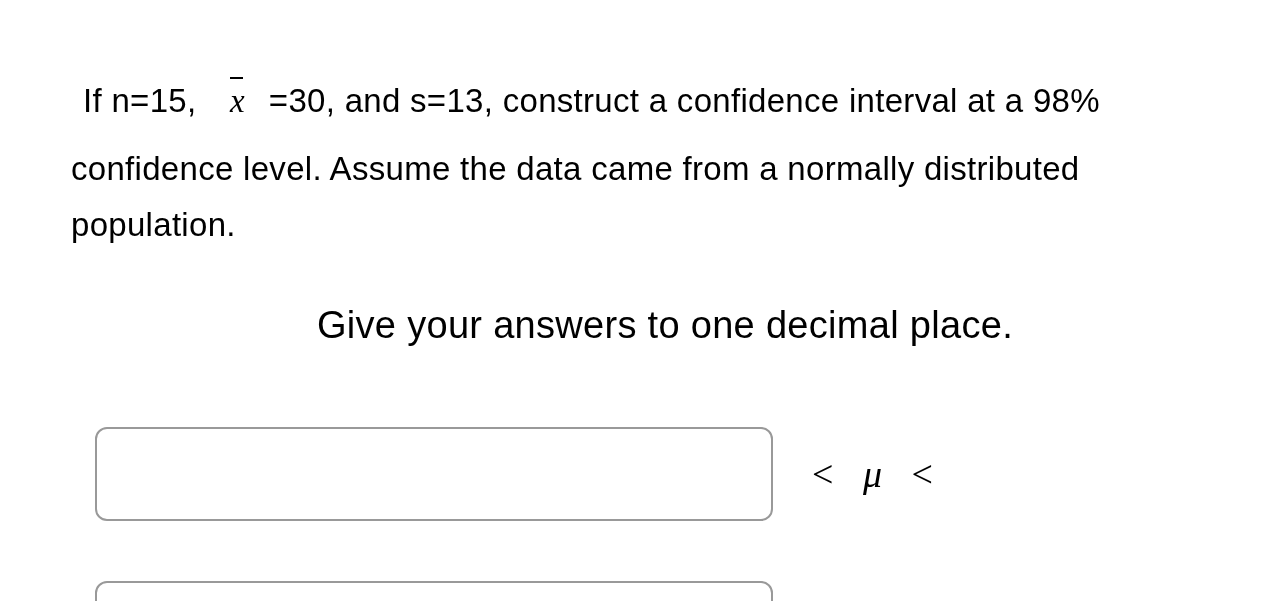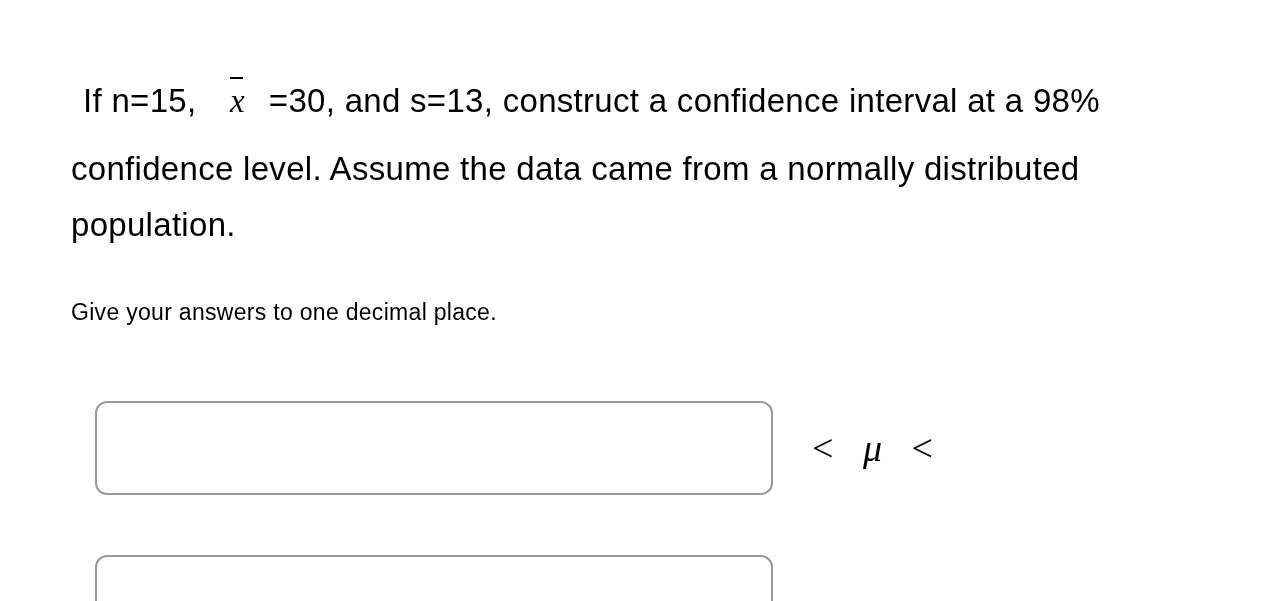--- a/index.html
+++ b/index.html
@@ -30,24 +30,25 @@
     .xbar::before {
       content: '';
       position: absolute;
       top: 4px;
       left: 0;
       right: 2px;
       height: 2px;
       background: #000;
     }
     .instruction-text {
-      font-size: 23px;
+      font-size: 38px;
       line-height: 1.7;
       margin-bottom: 45px;
       letter-spacing: 0.3px;
+      text-align: center;
     }
     .answer-row {
       display: flex;
       flex-direction: column;
       gap: 12px;
     }
     .input-line {
       display: flex;
       align-items: center;
       gap: 15px;

